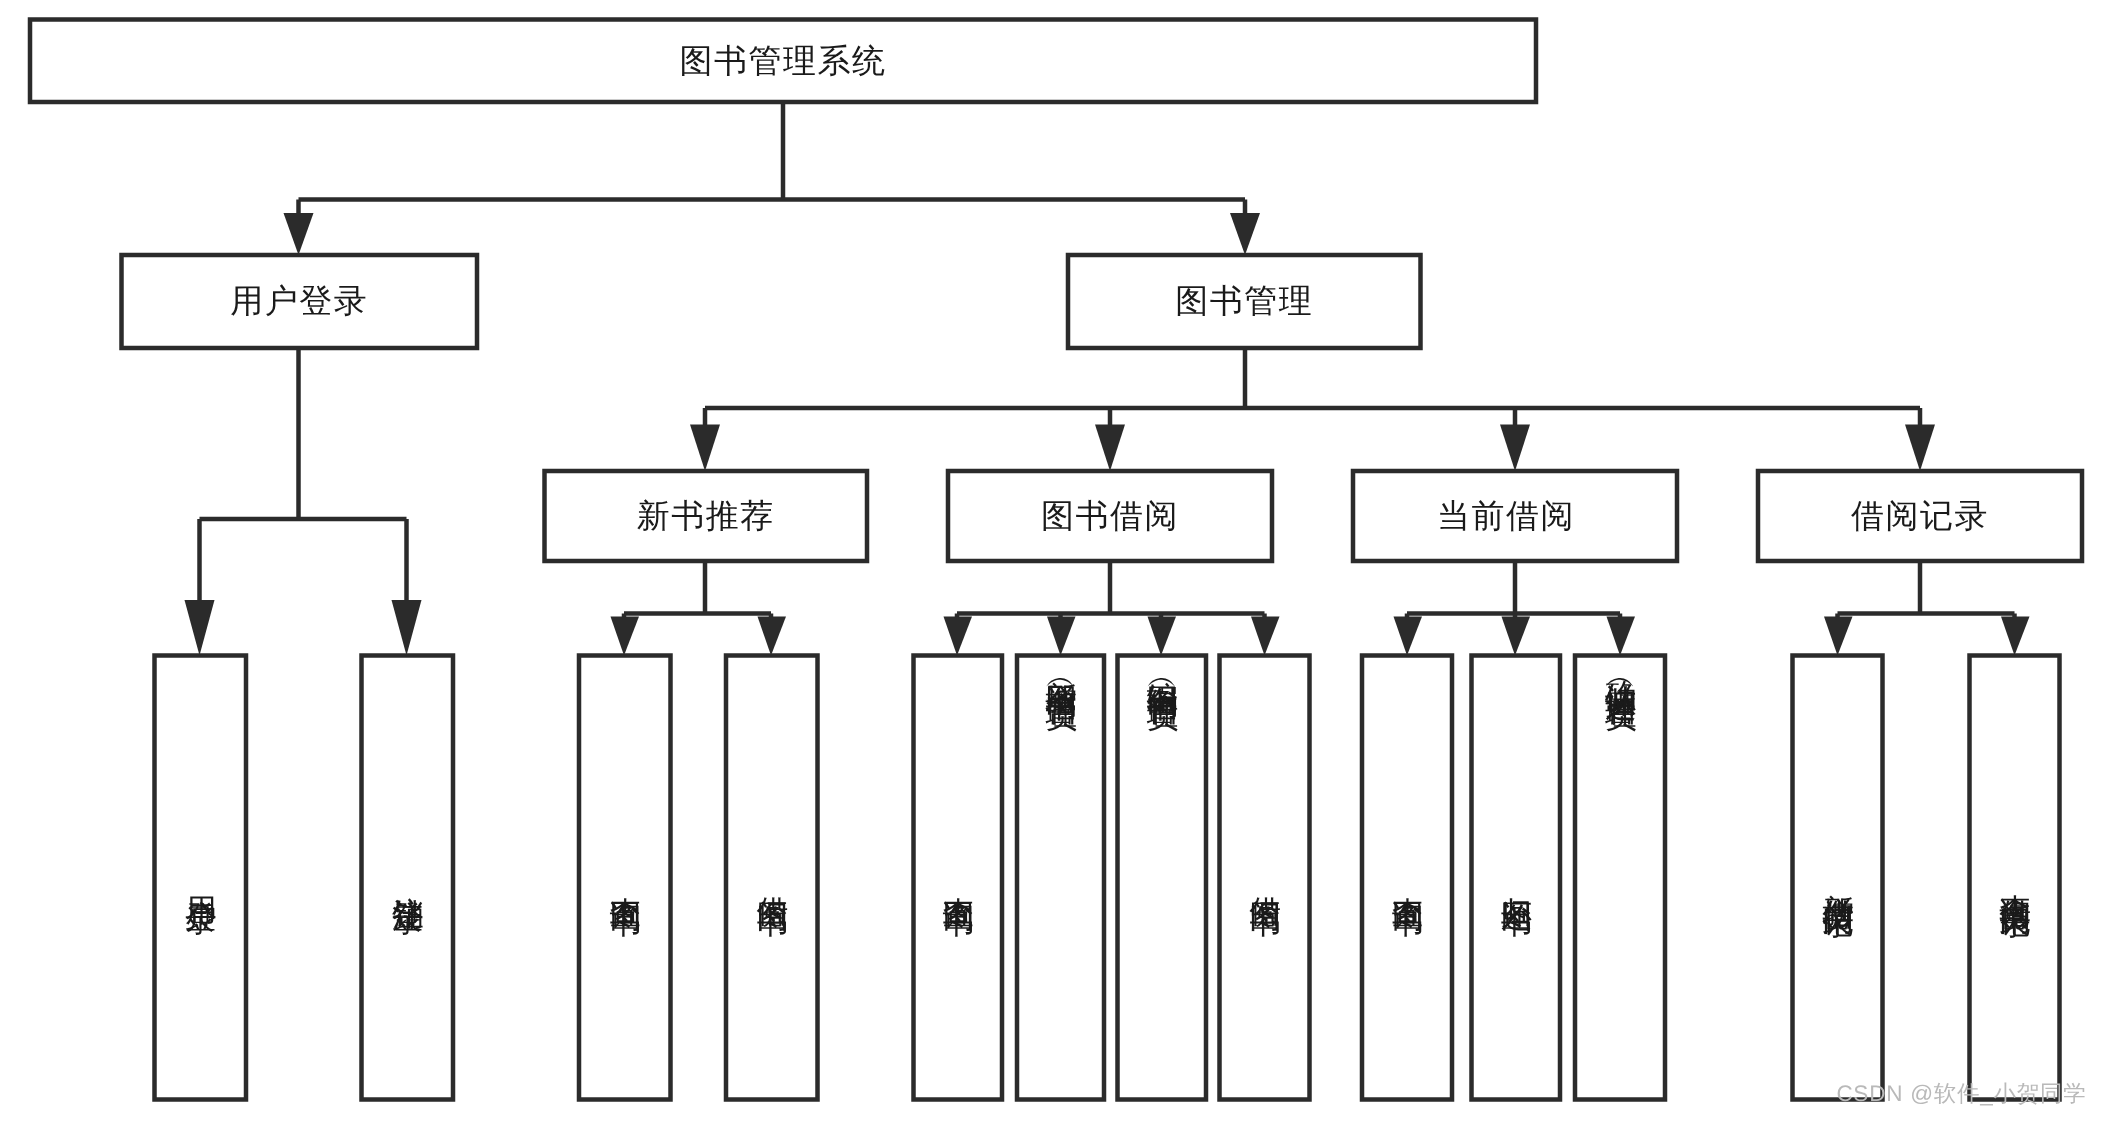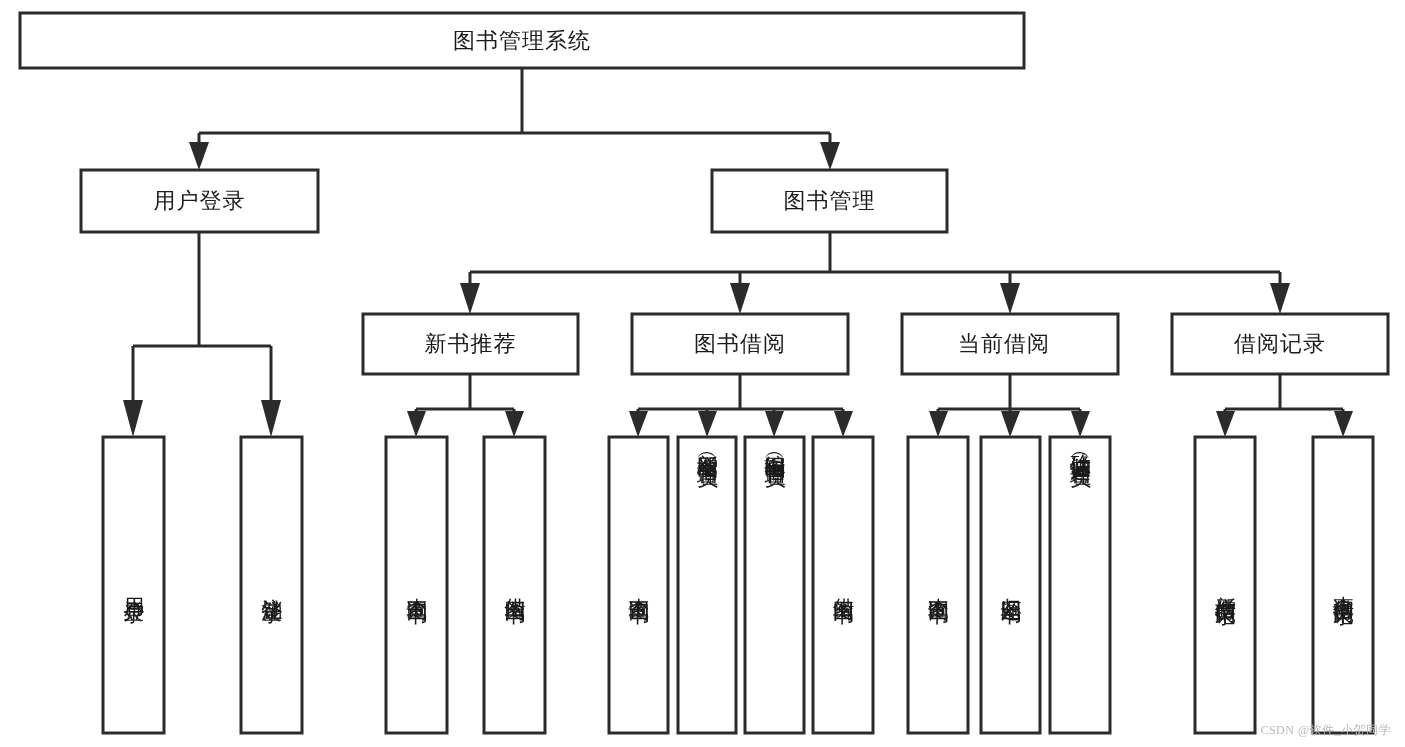--- a/index.html
+++ b/index.html
@@ -71,22 +71,22 @@
     font-family: "DejaVu Sans", "Liberation Sans", sans-serif;
     font-size: 22px;
     color: #1a1a1a;
     letter-spacing: 1px;
     white-space: nowrap;
   }
   #watermark {
     position: absolute;
     right: 14px;
     bottom: 8px;
-    font-family: Liberation Serif, serif;
-    font-size: 12px;
+    font-family: Liberation Sans, sans-serif;
+    font-size: 15px;
     color: #b9b9b9;
     letter-spacing: 0.5px;
     white-space: nowrap;
     pointer-events: none;
   }
 </style>
 </head>
 <body>
 
 <div id="diagram-root">

